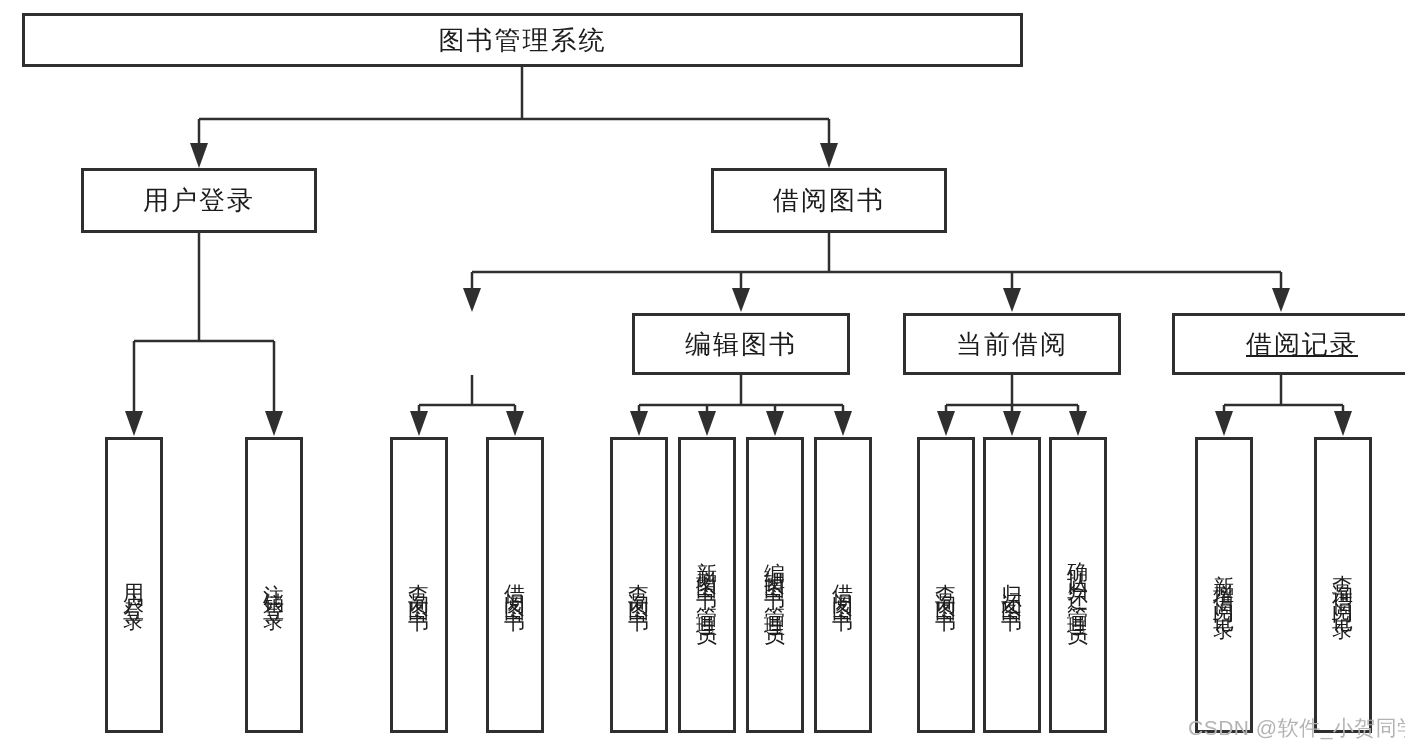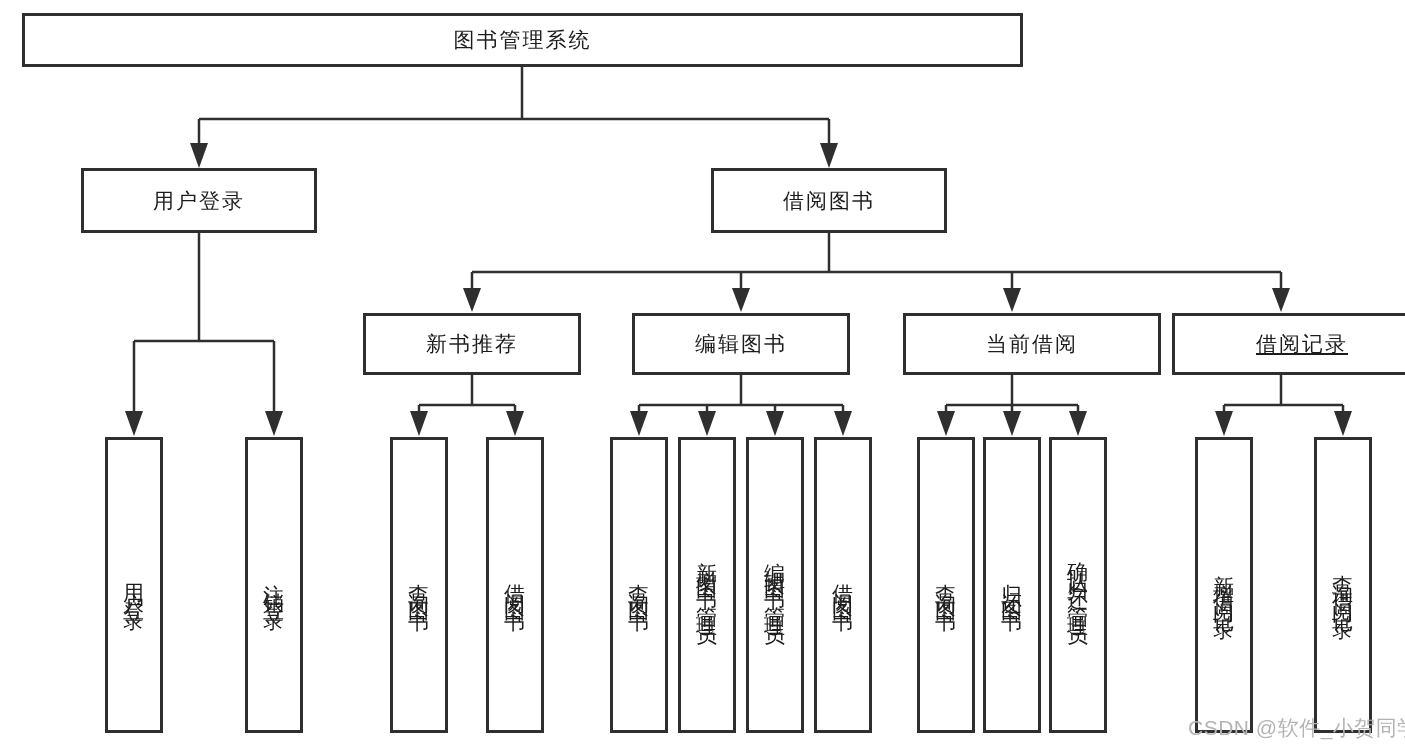--- a/index.html
+++ b/index.html
@@ -23,21 +23,21 @@
     box-sizing: border-box;
     border: 3px solid #2f2f2f;
     background: #ffffff;
     color: #1c1c1c;
     display: flex;
     align-items: center;
     justify-content: center;
     text-align: center;
   }
   .node.h {
-    font-size: 21px;
+    font-size: 26px;
     letter-spacing: 2px;
     white-space: nowrap;
   }
   .node.v {
     writing-mode: vertical-rl;
     text-orientation: mixed;
     font-size: 21px;
     letter-spacing: 9px;
     line-height: 1;
   }
@@ -116,23 +116,22 @@
       <polygon points="1215,411 1233,411 1224,436"></polygon>
     <path d="M1343 405 V412"></path>
       <polygon points="1334,411 1352,411 1343,436"></polygon>
   </svg>
 
   <div class="node h" style="left:22px; top:13px; width:1001px; height:54px;">图书管理系统</div>
 
   <div class="node h" style="left:81px; top:168px; width:236px; height:65px;">用户登录</div>
   <div class="node h" style="left:711px; top:168px; width:236px; height:65px;">借阅图书</div>
 
-  <div class="node h" style="left:363px; top:313px; width:218px; height:62px;">新书推荐</div>
   <div class="node h" style="left:632px; top:313px; width:218px; height:62px;">编辑图书</div>
-  <div class="node h" style="left:903px; top:313px; width:258px; height:62px;">当前借阅</div>
+  <div class="node h" style="left:903px; top:313px; width:218px; height:62px;">当前借阅</div>
   <div class="node h" style="left:1172px; top:313px; width:260px; height:62px;text-decoration:underline;">借阅记录</div>
 
   <div class="node v" style="left:105px; top:437px; width:58px; height:296px;">用户登录</div>
   <div class="node v" style="left:245px; top:437px; width:58px; height:296px;">注销登录</div>
 
   <div class="node v" style="left:390px; top:437px; width:58px; height:296px;">查询图书</div>
   <div class="node v" style="left:486px; top:437px; width:58px; height:296px;">借阅图书</div>
 
   <div class="node v" style="left:610px; top:437px; width:58px; height:296px;">查询图书</div>
   <div class="node v" style="left:678px; top:437px; width:58px; height:296px;">新增图书（管理员）</div>

